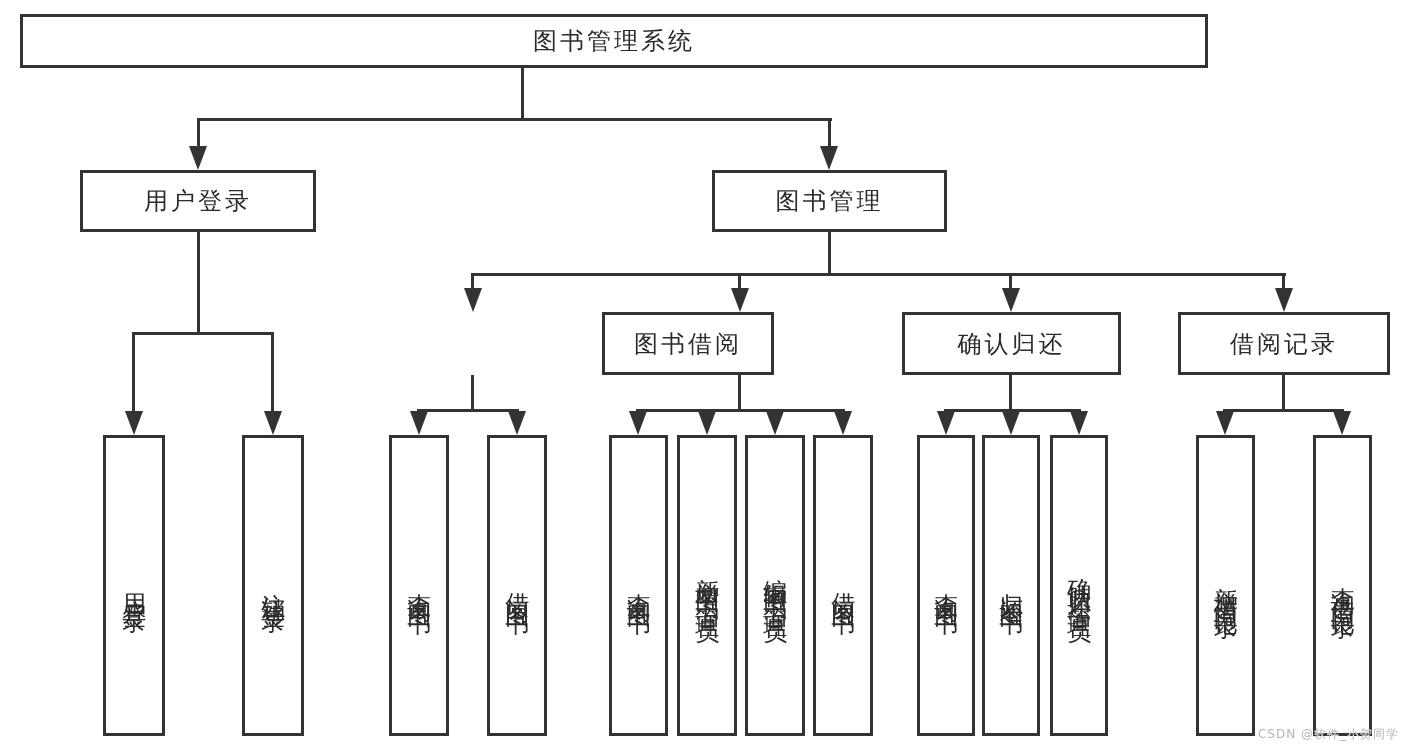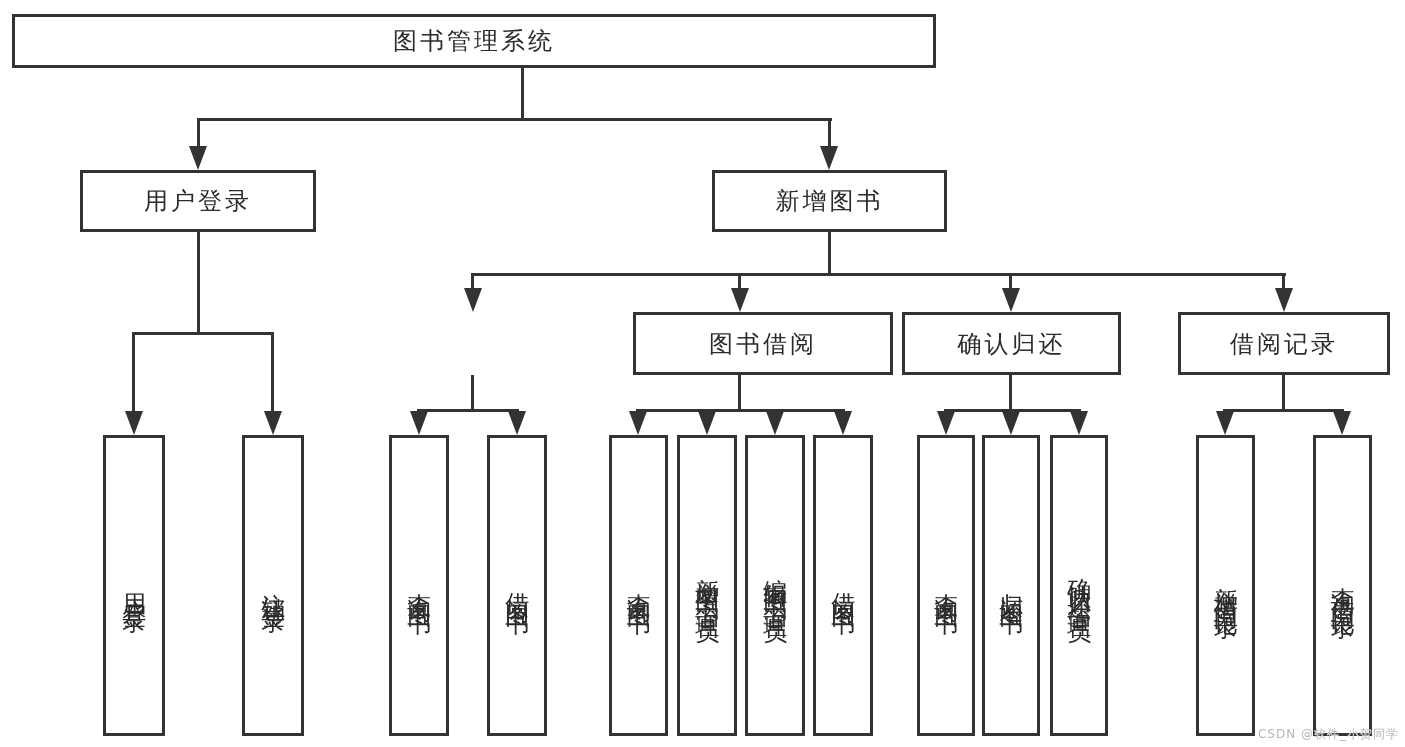--- a/index.html
+++ b/index.html
@@ -37,57 +37,57 @@
     position:absolute;right:6px;bottom:4px;
     font-size:12px;color:var(--wm);letter-spacing:1px;
     text-shadow:0 1px 0 #ffffff;
   }
 </style>
 </head>
 <body>
 
 <div id="canvas">
 
-  <div class="box" style="left:12px;top:14px;width:924px;height:54px;">
+  <div class="box" style="left:20px;top:14px;width:1188px;height:54px;">
     <span class="lbl">图书管理系统</span>
   </div>
 
   <div class="vl" style="left:521px;top:68px;height:53px;"></div>
   <div class="hl" style="left:197px;top:118px;width:635px;"></div>
   <div class="vl" style="left:197px;top:118px;height:32px;"></div>
   <div class="arrow" style="left:189px;top:146px;"></div>
   <div class="vl" style="left:828px;top:118px;height:32px;"></div>
   <div class="arrow" style="left:820px;top:146px;"></div>
 
   <div class="box" style="left:80px;top:170px;width:236px;height:62px;">
     <span class="lbl">用户登录</span>
   </div>
   <div class="box" style="left:712px;top:170px;width:235px;height:62px;">
-    <span class="lbl">新增图书</span>
+    <span class="lbl">图书管理</span>
   </div>
 
   <div class="vl" style="left:197px;top:232px;height:102px;"></div>
   <div class="hl" style="left:132px;top:332px;width:142px;"></div>
   <div class="vl" style="left:132px;top:332px;height:80px;"></div>
   <div class="arrow" style="left:125px;top:411px;"></div>
   <div class="vl" style="left:271px;top:332px;height:80px;"></div>
   <div class="arrow" style="left:264px;top:411px;"></div>
 
   <div class="vl" style="left:828px;top:232px;height:44px;"></div>
   <div class="hl" style="left:471px;top:273px;width:815px;"></div>
   <div class="vl" style="left:471px;top:273px;height:18px;"></div>
   <div class="arrow" style="left:464px;top:288px;"></div>
   <div class="vl" style="left:738px;top:273px;height:18px;"></div>
   <div class="arrow" style="left:731px;top:288px;"></div>
   <div class="vl" style="left:1009px;top:273px;height:18px;"></div>
   <div class="arrow" style="left:1002px;top:288px;"></div>
   <div class="vl" style="left:1282px;top:273px;height:18px;"></div>
   <div class="arrow" style="left:1275px;top:288px;"></div>
 
-  <div class="box" style="left:633px;top:312px;width:260px;height:63px;justify-content:center;">
+  <div class="box" style="left:602px;top:312px;width:172px;height:63px;justify-content:center;">
     <span class="lbl">图书借阅</span>
   </div>
   <div class="box" style="left:902px;top:312px;width:219px;height:63px;">
     <span class="lbl">确认归还</span>
   </div>
   <div class="box" style="left:1178px;top:312px;width:212px;height:63px;">
     <span class="lbl">借阅记录</span>
   </div>
 
   <div class="vl" style="left:471px;top:375px;height:37px;"></div>

